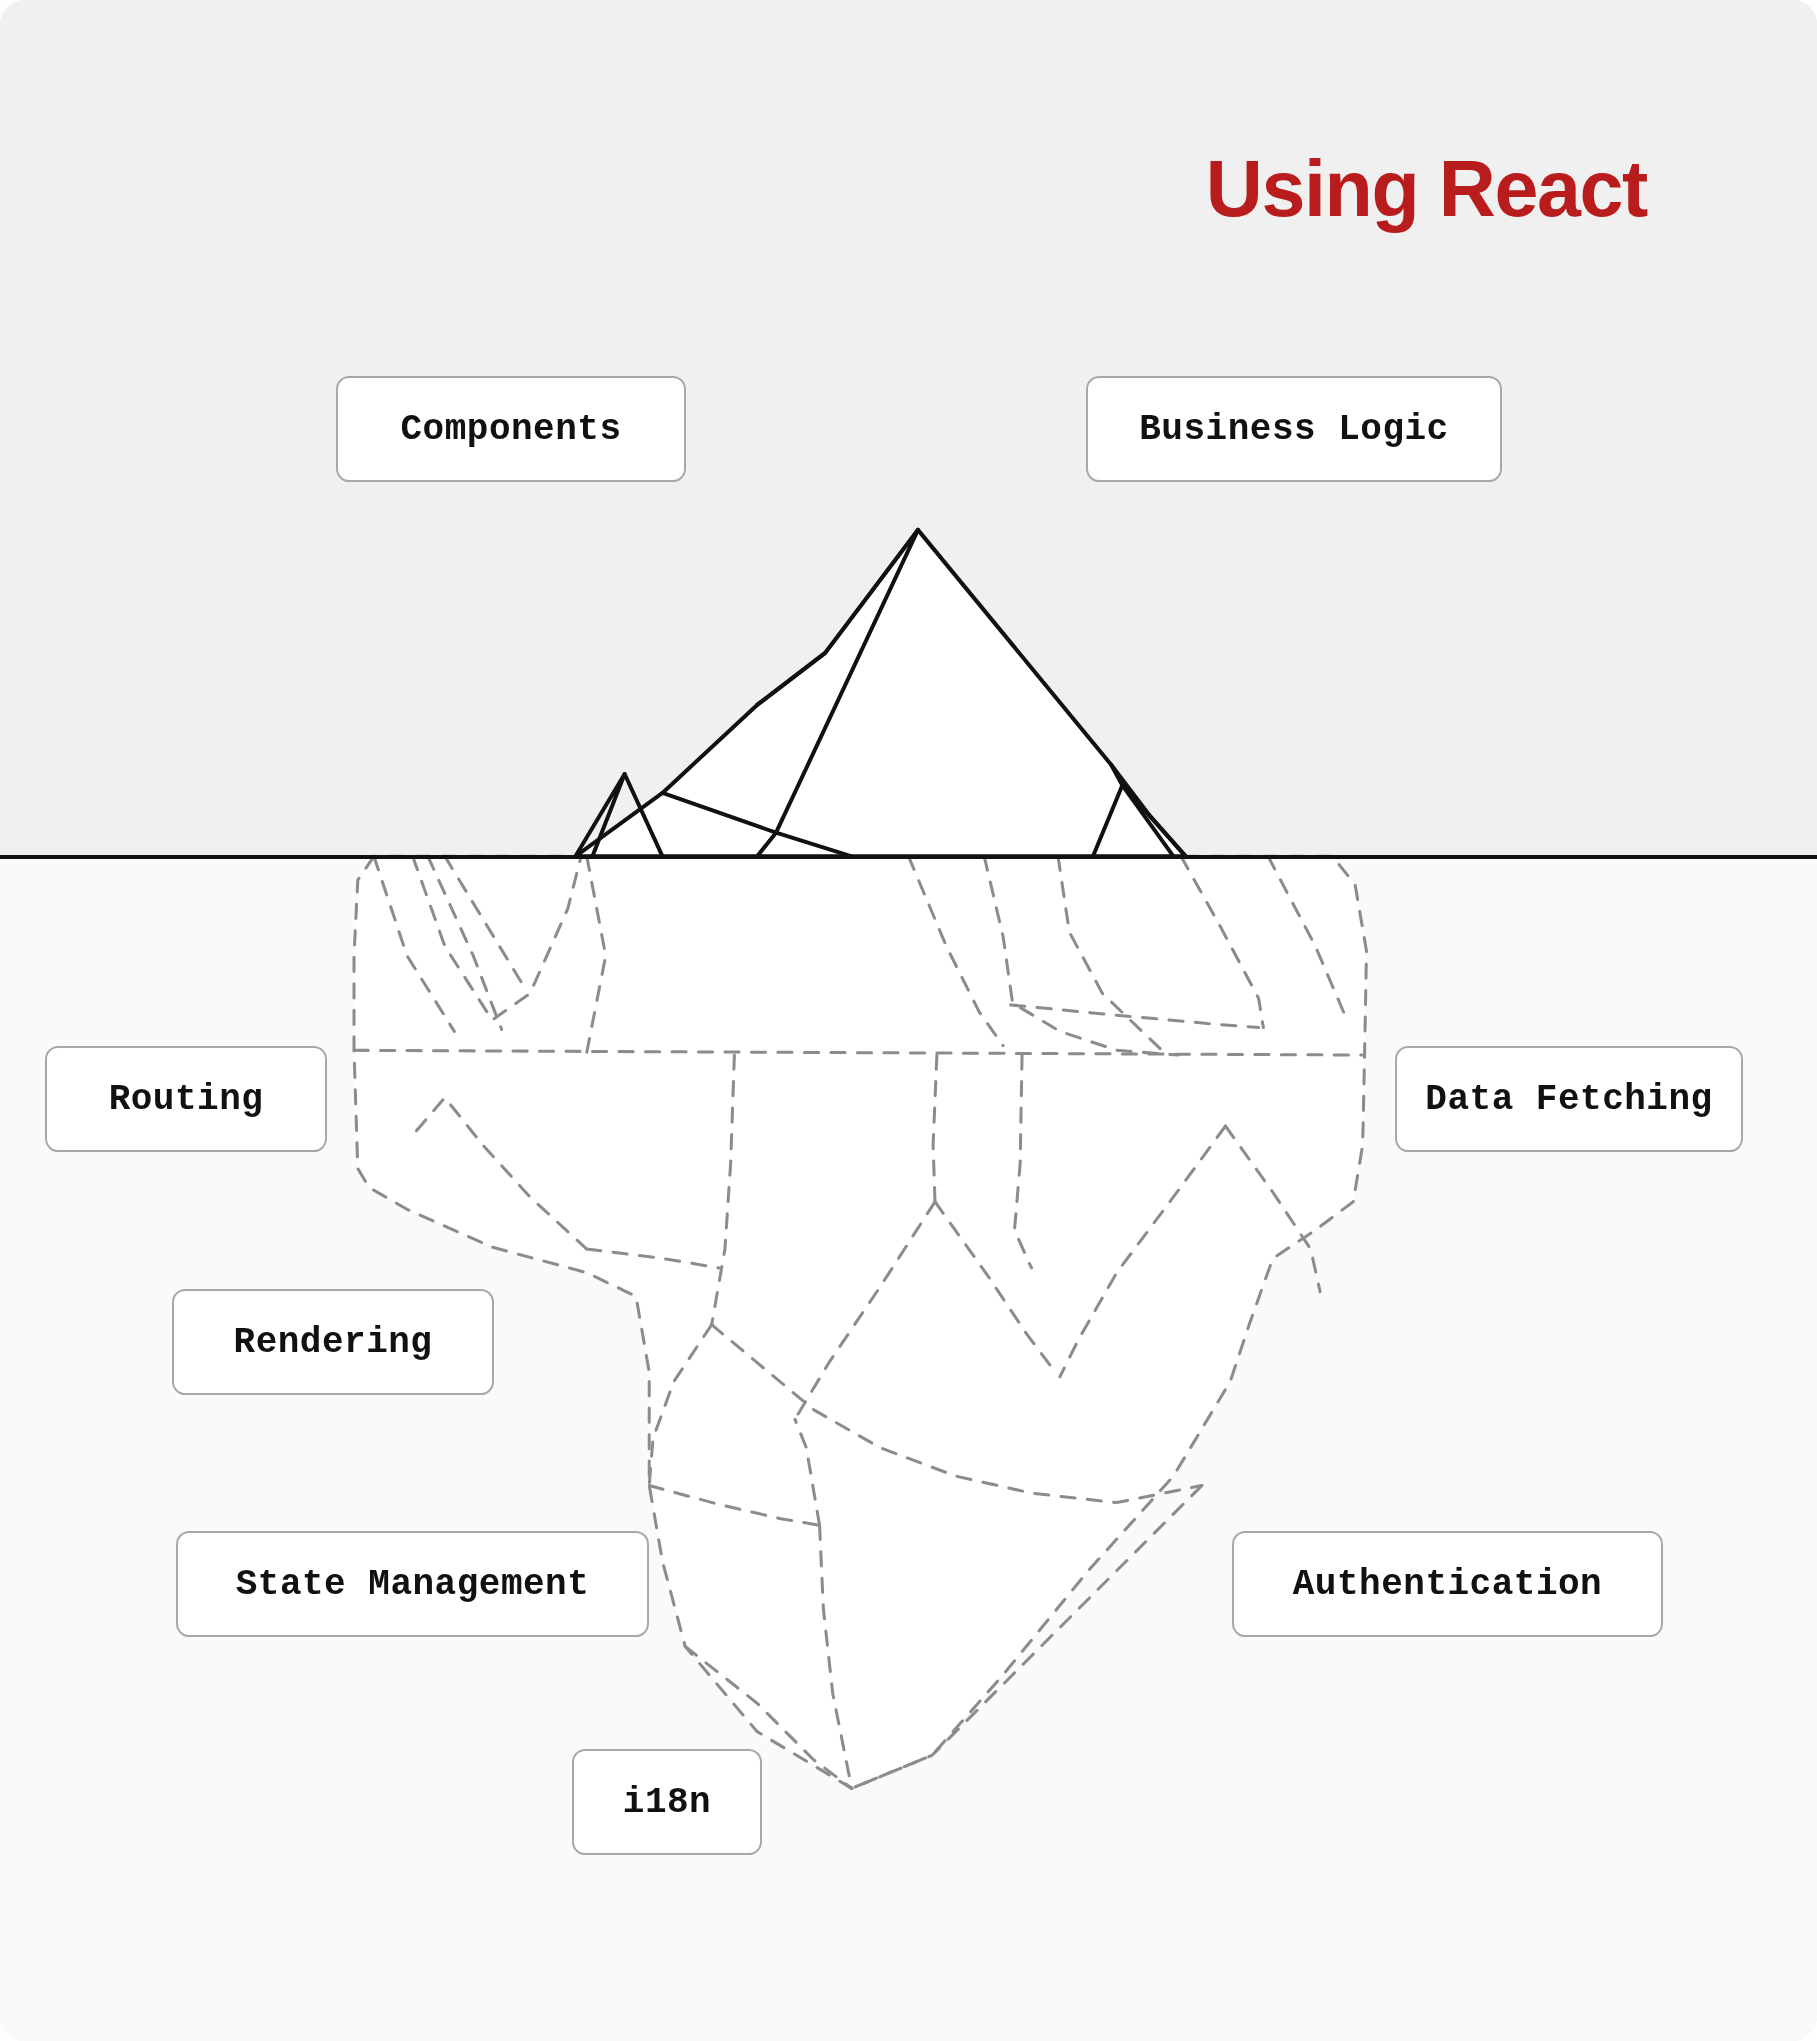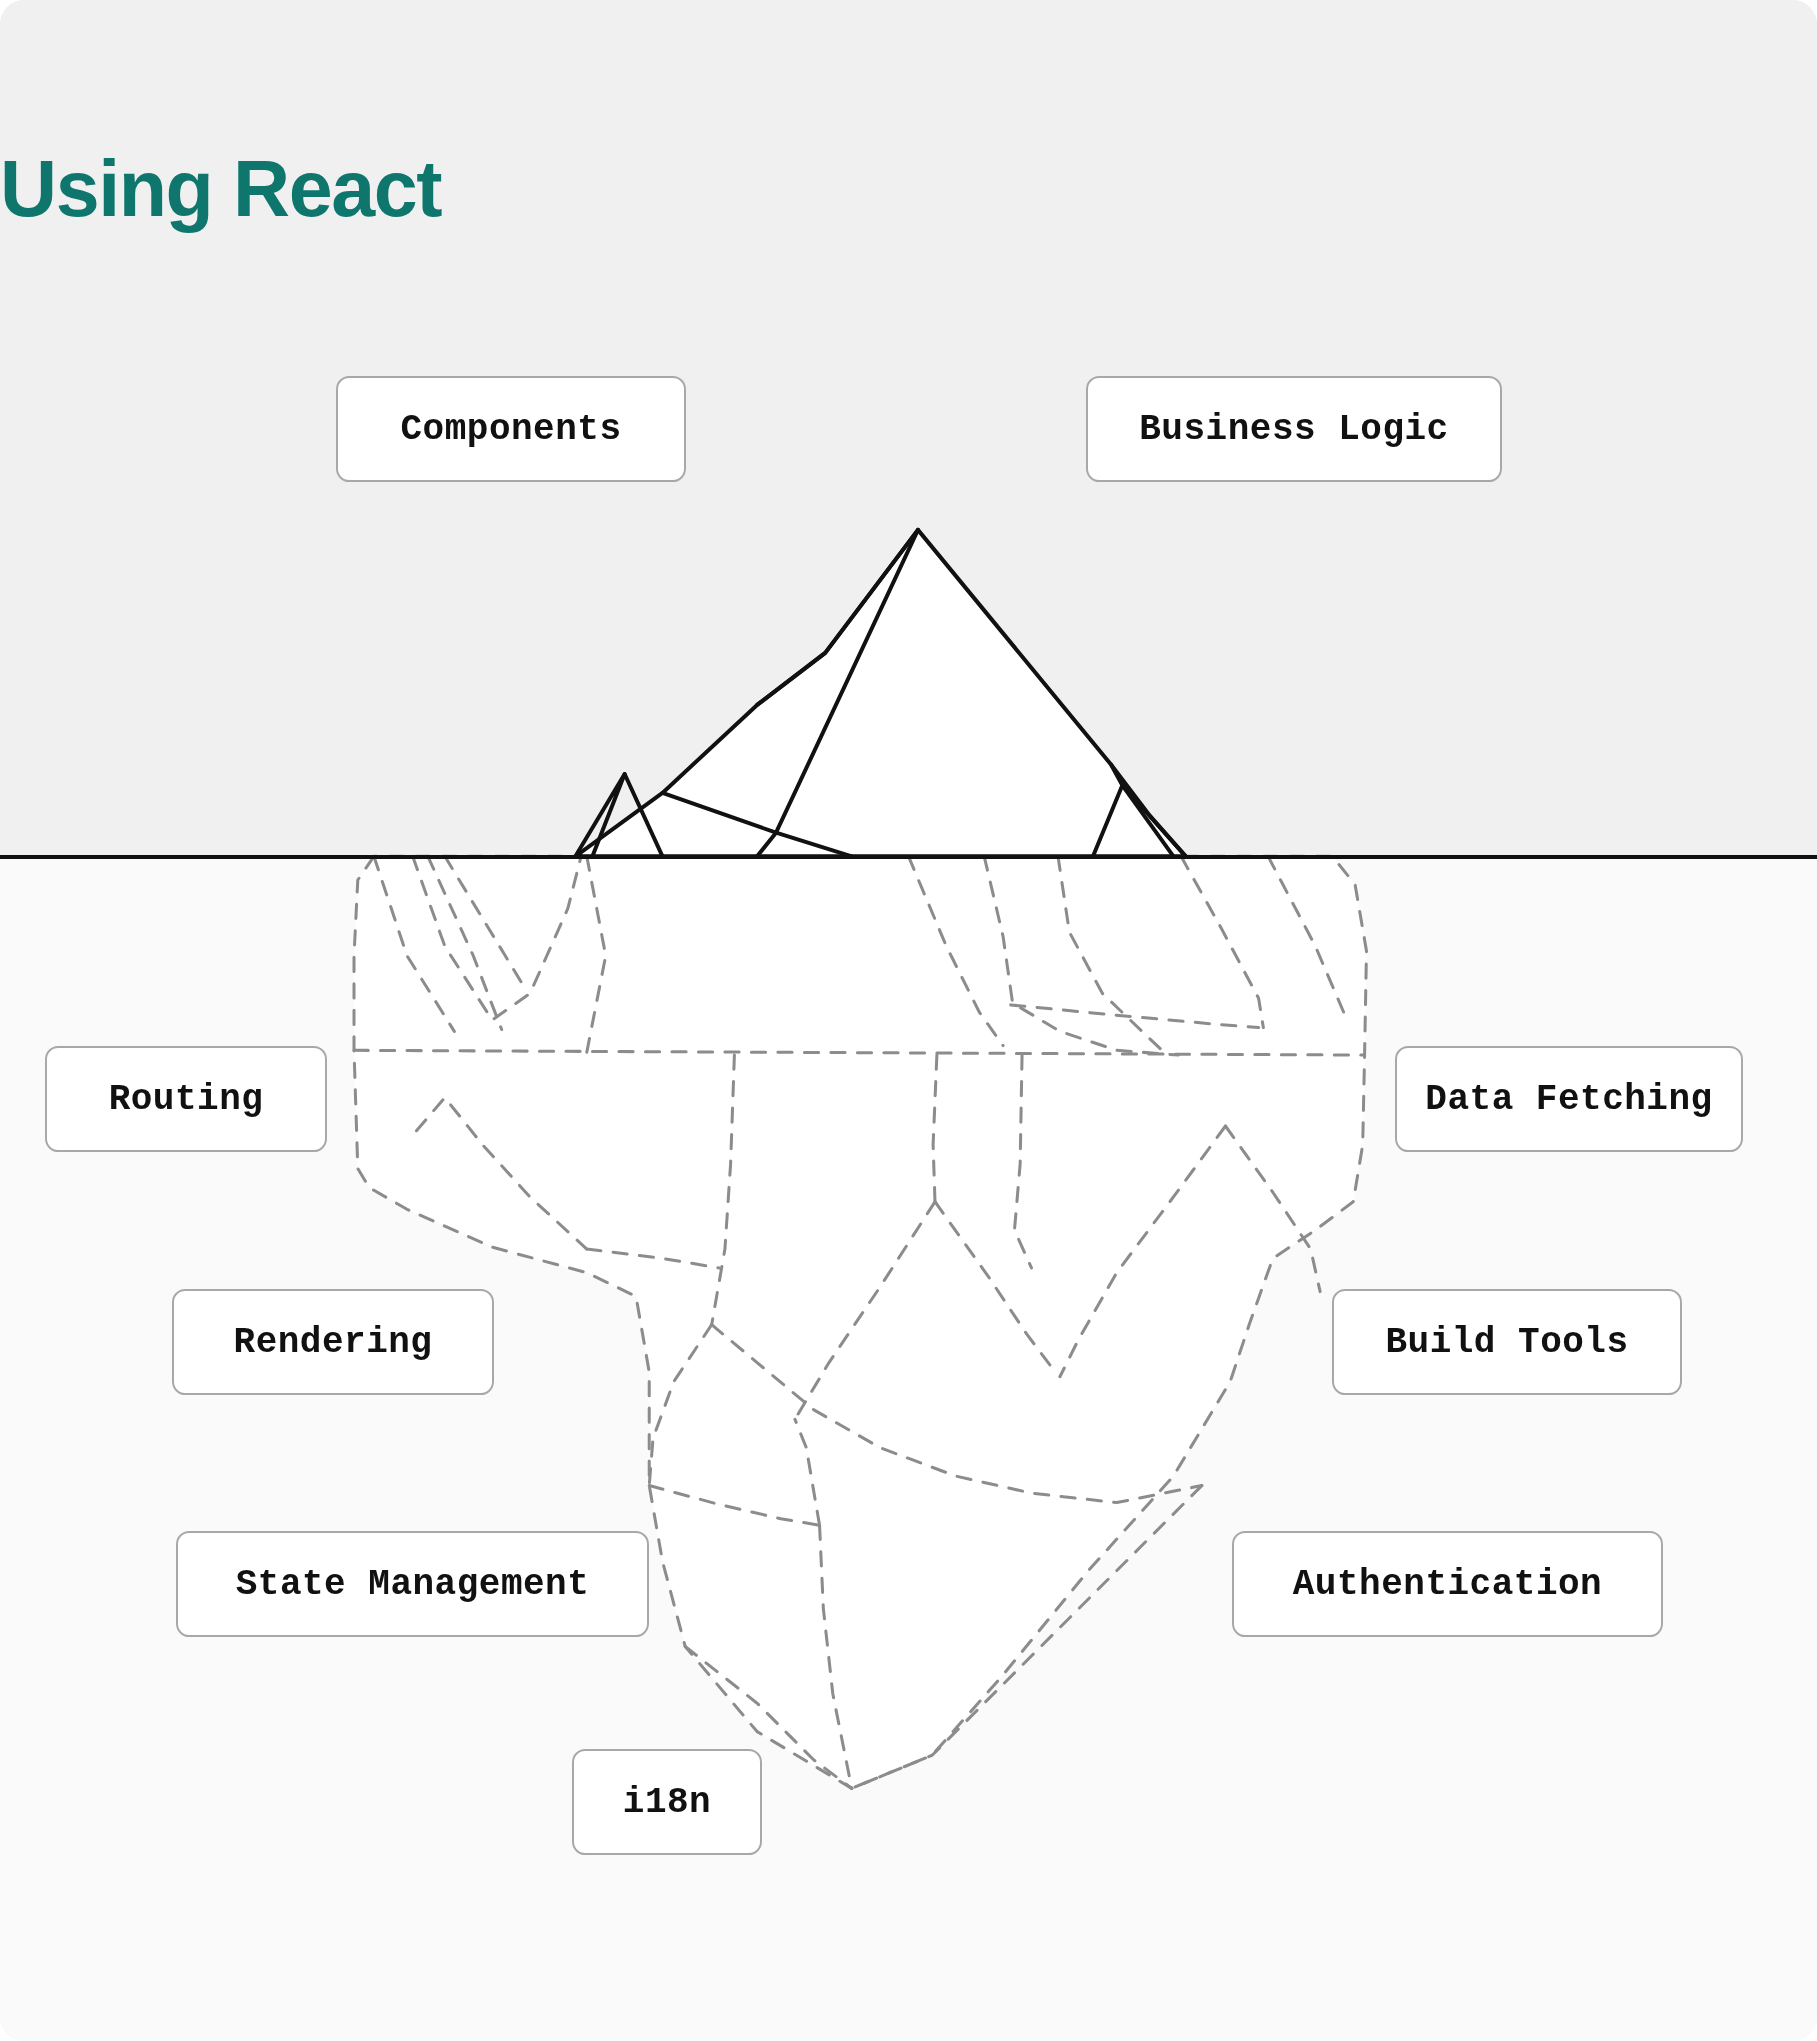--- a/index.html
+++ b/index.html
@@ -47,26 +47,26 @@
     left: 0;
     top: 0;
     width: 1817px;
     height: 2041px;
   }
   #title {
     position: absolute;
     left: 0;
     top: 93px;
     width: 1647px;
-    text-align: left;
+    text-align: right;
     font-family: "Liberation Sans", sans-serif;
     font-size: 79px;
     font-weight: 700;
     letter-spacing: -1.4px;
-    color: #0f766e;
+    color: #b91c1c;
     line-height: 1.1;
   }
   .label {
     position: absolute;
     display: flex;
     align-items: center;
     justify-content: center;
     box-sizing: border-box;
     background: #ffffff;
     border: 2.8px solid #a8a8a8;
@@ -193,23 +193,20 @@
 
   <div class="label" style="left:45px; top:1046px; width:282px;">
     <span>Routing</span>
   </div>
   <div class="label" style="left:1395px; top:1046px; width:348px;">
     <span>Data Fetching</span>
   </div>
   <div class="label" style="left:172px; top:1289px; width:322px;">
     <span>Rendering</span>
   </div>
-  <div class="label" style="left:1332px; top:1289px; width:350px;">
-    <span>Build Tools</span>
-  </div>
   <div class="label" style="left:176px; top:1531px; width:473px;">
     <span>State Management</span>
   </div>
   <div class="label" style="left:1232px; top:1531px; width:431px;">
     <span>Authentication</span>
   </div>
   <div class="label" style="left:572px; top:1749px; width:190px;">
     <span>i18n</span>
   </div>
 

